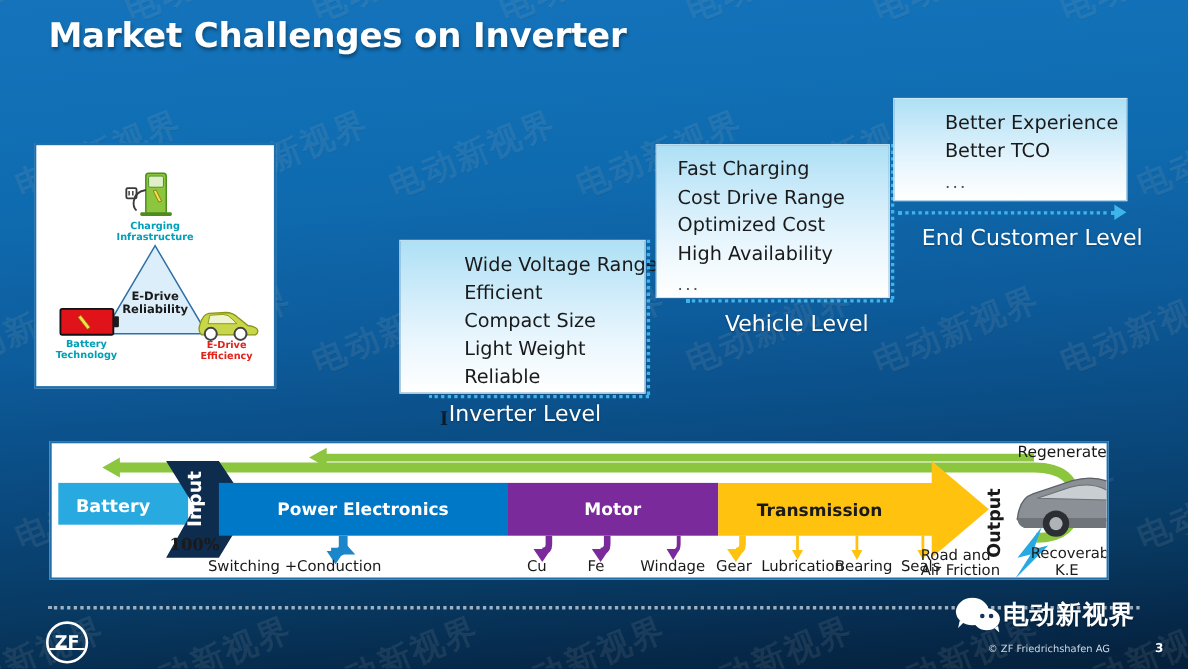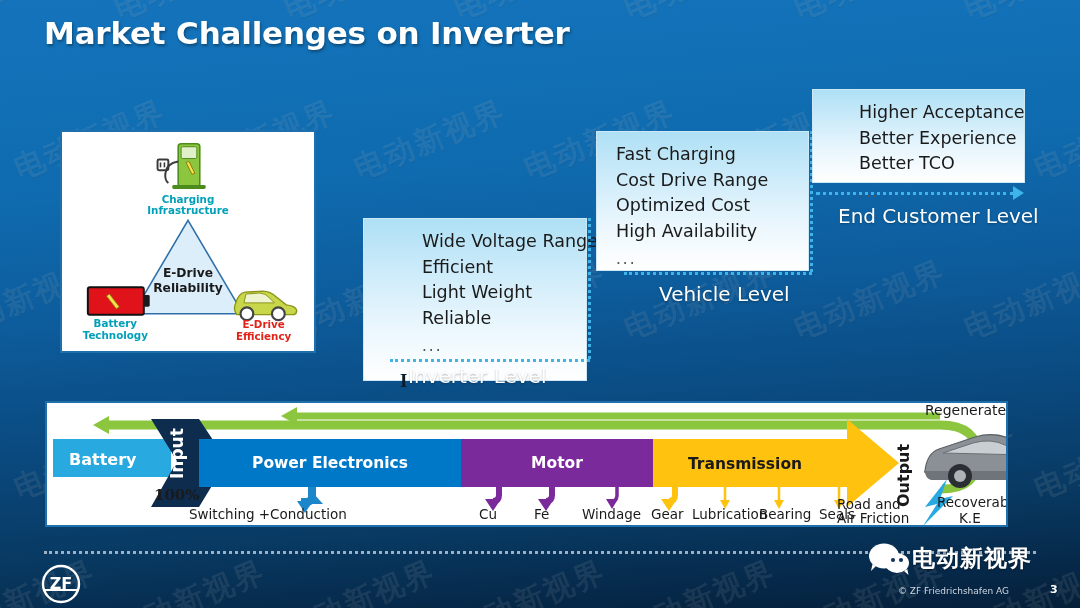--- a/index.html
+++ b/index.html
@@ -25,21 +25,21 @@
   
   #title{
     position:absolute;left:44px;top:15px;
     font-size:31px;font-weight:700;color:#ffffff;
     letter-spacing:-0.2px;
     text-shadow:1px 2px 3px rgba(0,0,0,0.35);
     font-family:"DejaVu Sans",sans-serif;
   }
   
   #tri-panel{
-    position:absolute;left:60px;top:130px;width:256px;height:223px;
+    position:absolute;left:31px;top:130px;width:220px;height:223px;
     background:#ffffff;border:2px solid #1f6fad;box-sizing:border-box;
   }
   #tri-svg{display:block;width:100%;height:100%;}
   
   .lvl{position:absolute;box-sizing:border-box;}
   .lvl .box{
     position:absolute;left:0;top:0;width:100%;height:100%;
     background:linear-gradient(180deg,#aee0f5 0%,#cfecfa 35%,#e9f6fd 65%,#ffffff 100%);
     border:1px solid #cfe8f5;
     box-sizing:border-box;
@@ -171,24 +171,25 @@
         <path d="M176 176 q3 -12 10 -13 l18 -1 q8 0 14 6 l10 8 q8 1 10 4 q2 4 -2 6 l-58 0 q-4 -4 -2 -10 z" fill="#c8d64a" stroke="#8a9418" stroke-width="1.4"></path>
         <path d="M187 165 l14 -1 q6 0 10 5 l5 5 l-31 0 z" fill="#eef4d0" stroke="#8a9418" stroke-width="1"></path>
         <circle cx="188" cy="185" r="6.5" fill="#fff" stroke="#444" stroke-width="2.2"></circle>
         <circle cx="220" cy="185" r="6.5" fill="#fff" stroke="#444" stroke-width="2.2"></circle>
       </g>
       <text x="205" y="200" text-anchor="middle" font-family="DejaVu Sans, sans-serif" font-size="10.5" font-weight="700" fill="#e2231a">E-Drive</text>
       <text x="205" y="212" text-anchor="middle" font-family="DejaVu Sans, sans-serif" font-size="10.5" font-weight="700" fill="#e2231a">Efficiency</text>
     </svg>
   </div>
 
-  <div class="lvl" id="lvl-inverter" style="left:363px;top:218px;width:224px;height:163px;">
+  <div class="lvl" id="lvl-inverter" style="left:363px;top:218px;width:224px;height:140px;">
     <div class="box">
       <div class="line">Wide Voltage Range</div>
       <div class="line">Efficient</div>
+      <div class="line">Compact Size</div>
       <div class="line">Light Weight</div>
       <div class="line">Reliable</div>
       <div class="ell">...</div>
     </div>
   </div>
   <div class="dots-v" style="left:588px;top:218px;height:141px;"></div>
   <div class="dots-h" style="left:390px;top:359px;width:200px;"></div>
   <span class="cursor-I" style="left:400px;top:370px;">I</span>
   <div class="lvl-label" style="left:408px;top:364px;">Inverter Level</div>
 
@@ -200,21 +201,20 @@
       <div class="line">High Availability</div>
       <div class="ell">...</div>
     </div>
   </div>
   <div class="dots-v" style="left:810px;top:131px;height:141px;"></div>
   <div class="dots-h" style="left:624px;top:272px;width:188px;"></div>
   <div class="lvl-label" style="left:640px;top:282px;margin-left:19px;">Vehicle Level</div>
 
   <div class="lvl" id="lvl-end" style="left:812px;top:89px;width:213px;height:94px;">
     <div class="box" style="padding-left:46px;">
-      <div class="line">Higher Acceptance</div>
       <div class="line">Better Experience</div>
       <div class="line">Better TCO</div>
       <div class="ell">...</div>
     </div>
   </div>
   <div class="dots-h" style="left:816px;top:192px;width:198px;"></div>
   <div class="arrowhead" style="left:1013px;top:186px;"></div>
   <div class="lvl-label" style="left:838px;top:204px;">End Customer Level</div>
 
   <div id="flow">

